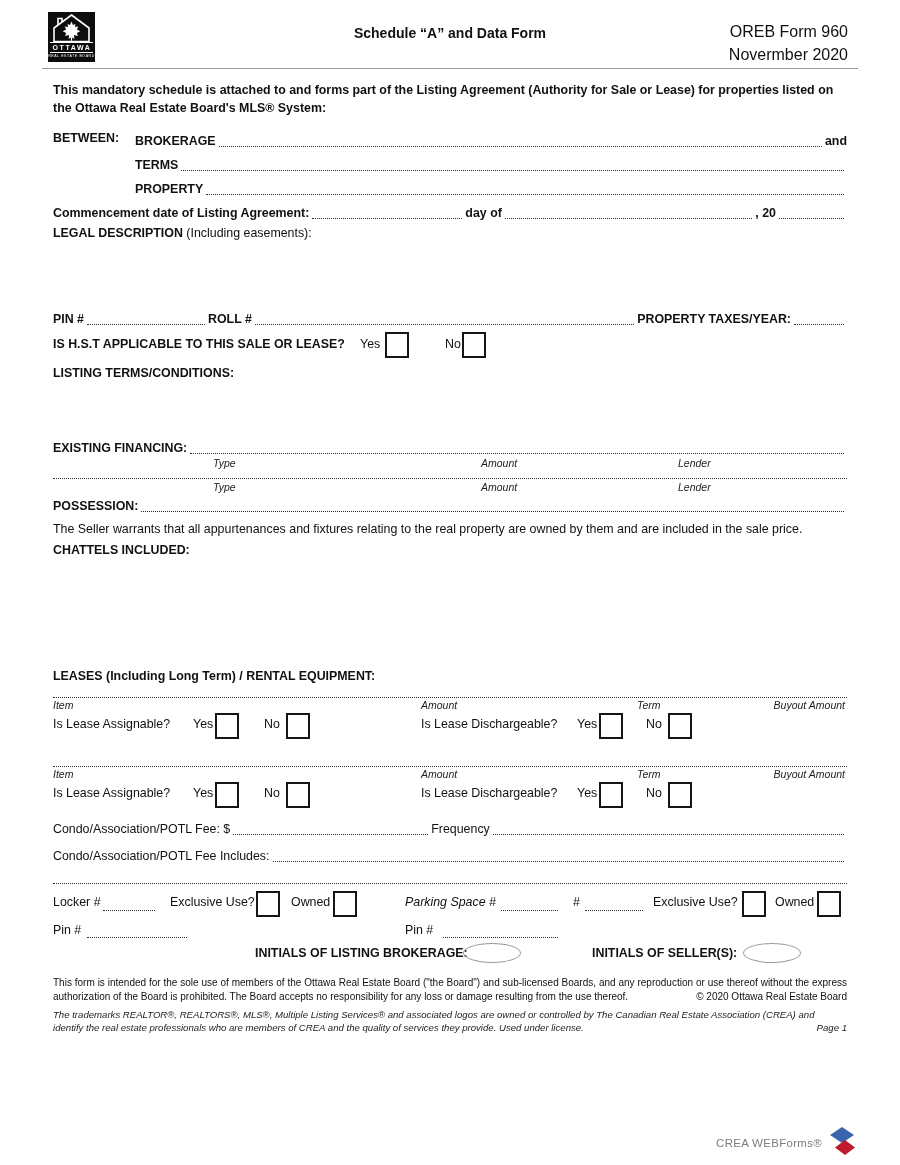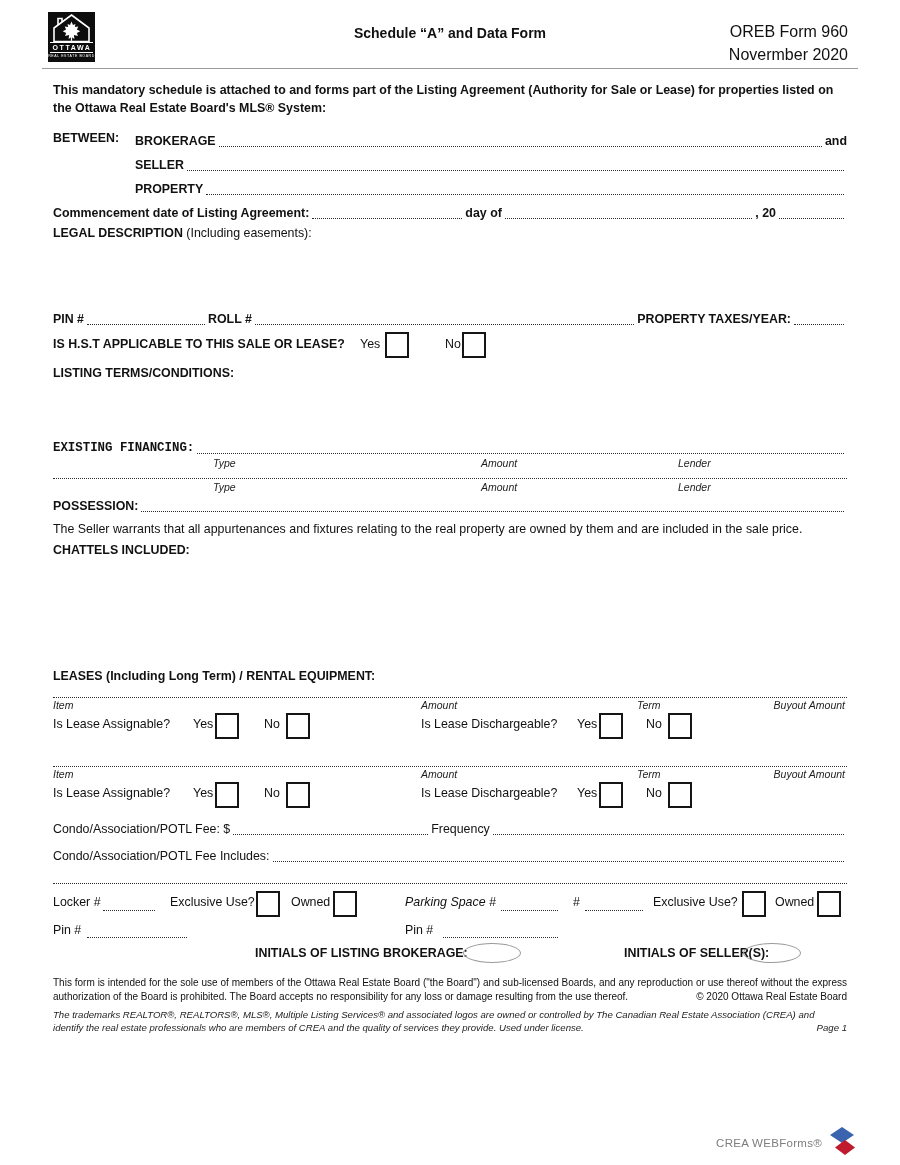--- a/index.html
+++ b/index.html
@@ -78,21 +78,21 @@
 
     <div class="between">
       <div class="bw-label">BETWEEN:</div>
       <div class="bw-rows">
         <div class="lrow">
           <span>BROKERAGE</span>
           <span class="ld"></span>
           <span>and</span>
         </div>
         <div class="lrow">
-          <span>SELLER</span>
+          <span>TERMS</span>
           <span class="ld"></span>
         </div>
         <div class="lrow">
           <span>PROPERTY</span>
           <span class="ld"></span>
         </div>
       </div>
     </div>
 
     <div class="lrow b" style="height:22px;">
@@ -121,21 +121,21 @@
     <div class="abs-row" style="height:28px;margin-top:3px;">
       <span class="b" style="left:0;top:6px;">IS H.S.T APPLICABLE TO THIS SALE OR LEASE?</span>
       <span style="left:307px;top:6px;">Yes</span>
       <span class="cb" style="left:332px;top:1px;"></span>
       <span style="left:392px;top:6px;">No</span>
       <span class="cb" style="left:409px;top:1px;"></span>
     </div>
 
     <div class="b" style="margin-top:7px;margin-bottom:60px;">LISTING TERMS/CONDITIONS:</div>
 
-    <div class="lrow b" style="height:17px;font-family:Liberation Mono, monospace;">
+    <div class="lrow b" style="height:17px;">
       <span>EXISTING FINANCING:</span>
       <span class="ld"></span>
     </div>
     <div class="abs-row" style="height:13px;">
       <span class="col" style="left:160px;">Type</span>
       <span class="col" style="left:428px;">Amount</span>
       <span class="col" style="left:625px;">Lender</span>
     </div>
     <div class="dotline" style="margin-top:6px;"></div>
     <div class="abs-row" style="height:13px;margin-top:2px;">
@@ -231,21 +231,21 @@
     <div class="abs-row" style="height:18px;margin-top:2px;">
       <span style="left:0;top:2px;">Pin #</span>
       <span class="dotline" style="left:34px;top:14px;width:100px;"></span>
       <span style="left:352px;top:2px;">Pin #</span>
       <span class="dotline" style="left:390px;top:14px;width:115px;"></span>
     </div>
 
     <div class="abs-row" style="height:23px;margin-top:4px;">
       <span class="b" style="left:202px;top:3px;">INITIALS OF LISTING BROKERAGE:</span>
       <span class="oval" style="left:410px;top:0;"></span>
-      <span class="b" style="left:571px;top:3px;">INITIALS OF SELLER(S):</span>
+      <span class="b" style="left:539px;top:3px;">INITIALS OF SELLER(S):</span>
       <span class="oval" style="left:690px;top:0;"></span>
     </div>
 
     <div class="notice">
       <span>This form is intended for the sole use of members of the Ottawa Real Estate Board ("the Board") and sub-licensed Boards, and any reproduction or use thereof without the express authorization of the Board is prohibited. The Board accepts no responsibility for any loss or damage resulting from the use thereof.</span>
       <span class="copyright">© 2020 Ottawa Real Estate Board</span>
     </div>
 
     <div class="tm">
       <span>The trademarks REALTOR®, REALTORS®, MLS®, Multiple Listing Services® and associated logos are owned or controlled by The Canadian Real Estate Association (CREA) and identify the real estate professionals who are members of CREA and the quality of services they provide. Used under license.</span>

